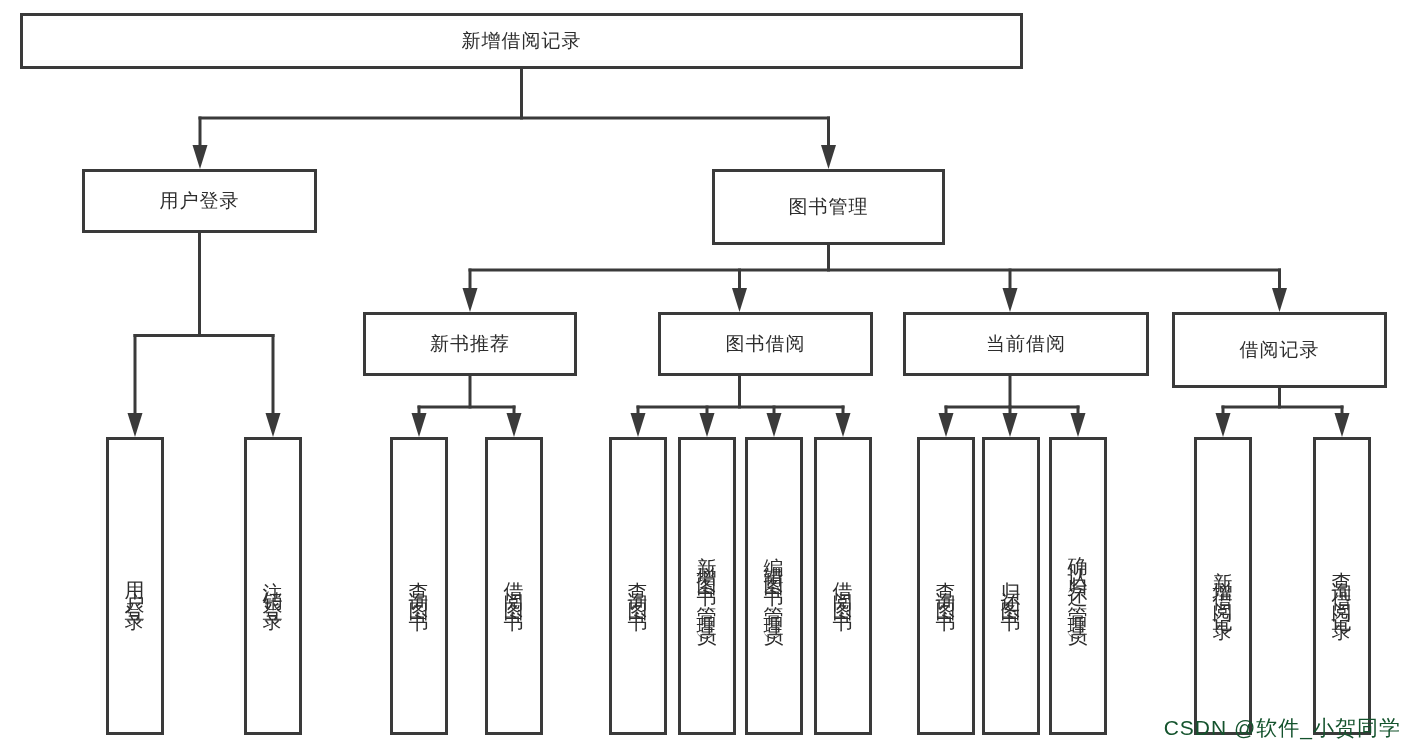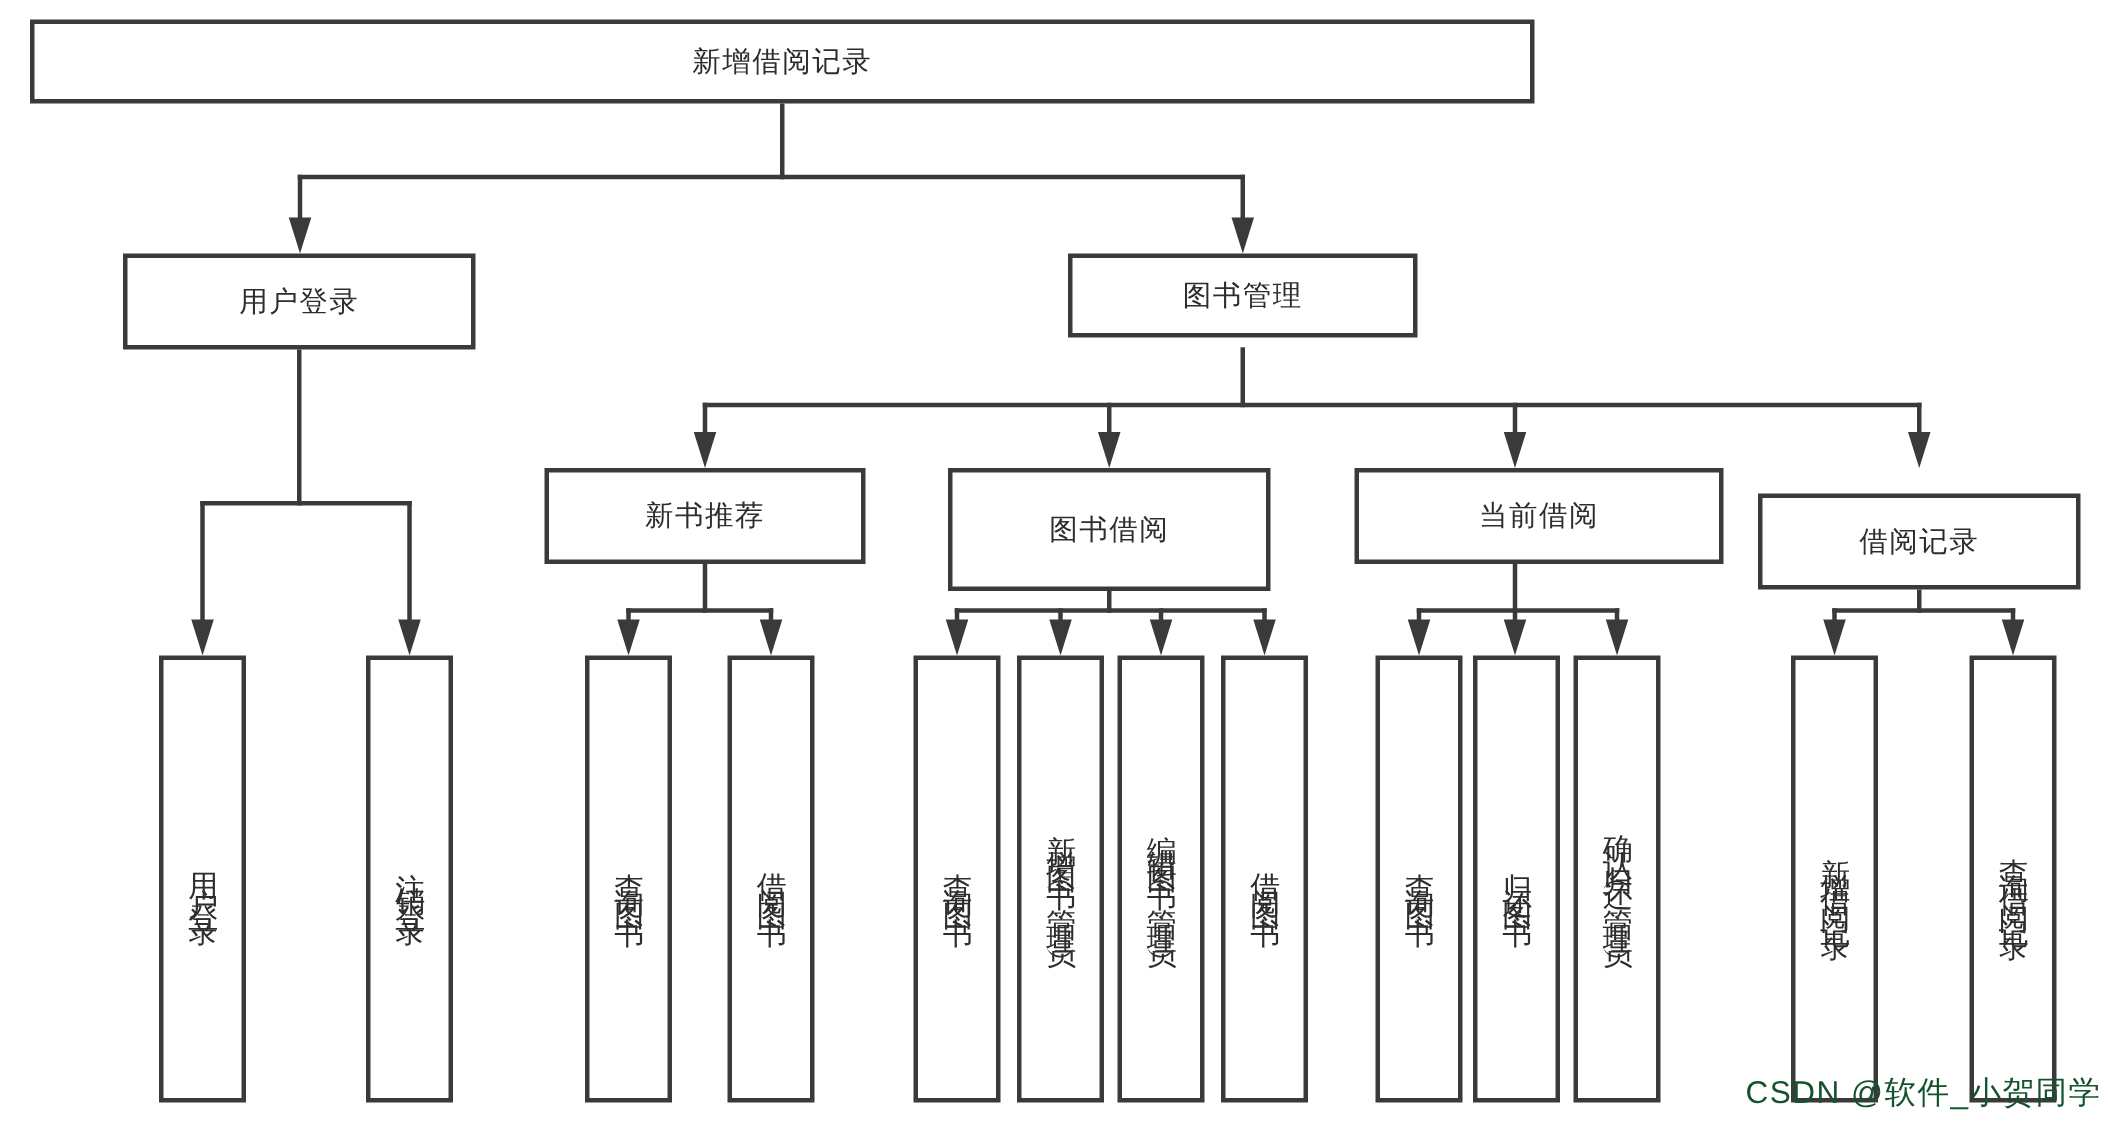--- a/index.html
+++ b/index.html
@@ -106,26 +106,26 @@
       <polygon points="1002.5,413 1017.5,413 1010,437"></polygon>
       <polygon points="1070.5,413 1085.5,413 1078,437"></polygon>
       <polygon points="1215.5,413 1230.5,413 1223,437"></polygon>
       <polygon points="1334.5,413 1349.5,413 1342,437"></polygon>
     </g>
   </svg>
 
   <div class="node h" style="left:20px;top:13px;width:1003px;height:56px">新增借阅记录</div>
 
   <div class="node h" style="left:82px;top:169px;width:235px;height:64px">用户登录</div>
-  <div class="node h" style="left:712px;top:169px;width:233px;height:56px">图书管理</div>
+  <div class="node h" style="left:712px;top:169px;width:233px;height:76px">图书管理</div>
 
   <div class="node h" style="left:363px;top:312px;width:214px;height:64px">新书推荐</div>
-  <div class="node h" style="left:632px;top:312px;width:215px;height:82px">图书借阅</div>
+  <div class="node h" style="left:658px;top:312px;width:215px;height:64px">图书借阅</div>
   <div class="node h" style="left:903px;top:312px;width:246px;height:64px">当前借阅</div>
-  <div class="node h" style="left:1172px;top:329px;width:215px;height:64px">借阅记录</div>
+  <div class="node h" style="left:1172px;top:312px;width:215px;height:76px">借阅记录</div>
 
   <div class="node v" style="left:106px;top:437px;width:58px;height:298px">用户登录</div>
   <div class="node v" style="left:244px;top:437px;width:58px;height:298px">注销登录</div>
 
   <div class="node v" style="left:390px;top:437px;width:58px;height:298px">查询图书</div>
   <div class="node v" style="left:485px;top:437px;width:58px;height:298px">借阅图书</div>
 
   <div class="node v" style="left:609px;top:437px;width:58px;height:298px">查询图书</div>
   <div class="node v" style="left:678px;top:437px;width:58px;height:298px">新增图书（管理员）</div>
   <div class="node v" style="left:745px;top:437px;width:58px;height:298px">编辑图书（管理员）</div>

